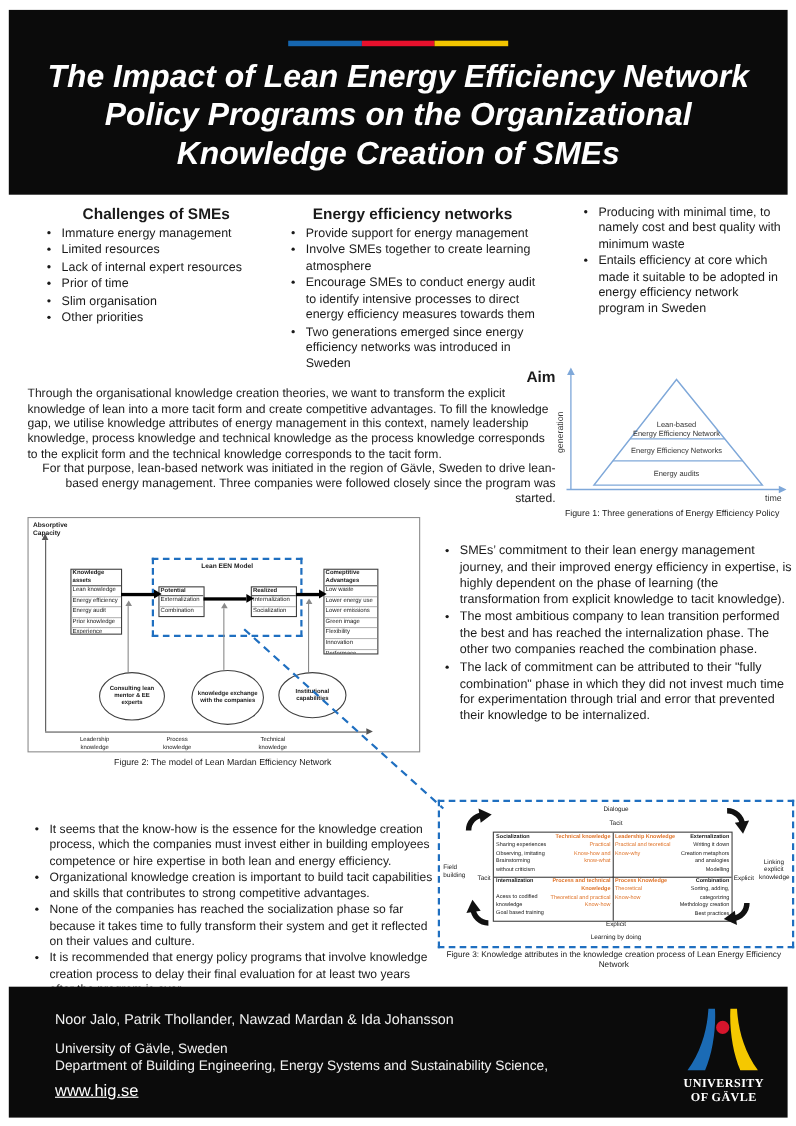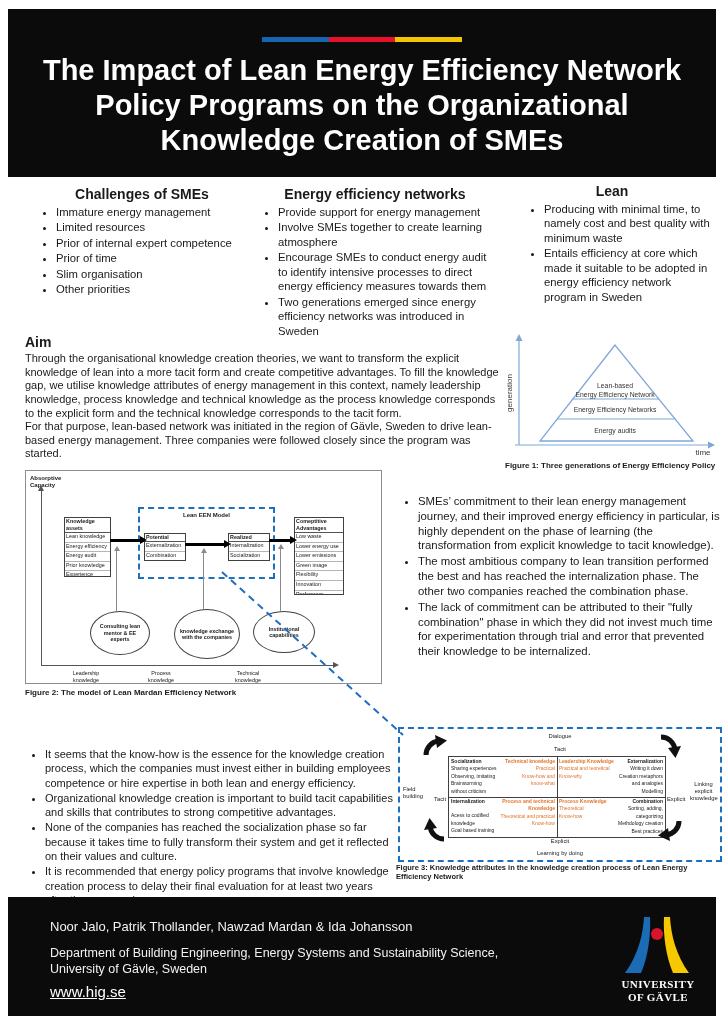--- a/index.html
+++ b/index.html
@@ -5,31 +5,31 @@
   html,body{margin:0;padding:0;}
   body{width:724px;height:1024px;position:relative;background:#fff;
        font-family:"Liberation Sans",sans-serif;color:#1a1a1a;overflow:hidden;}
   .abs{position:absolute;}
   
   .hdr{position:absolute;left:8px;top:9px;width:708px;height:168px;background:#0b0b0b;}
   .stripe{position:absolute;left:254px;top:28px;width:200px;height:5px;display:flex;}
   .stripe span{flex:1;height:100%;}
   .s-blue{background:#1666AF;} .s-red{background:#E8112D;} .s-yellow{background:#F2C500;}
   .title{position:absolute;left:24px;right:24px;top:44px;text-align:center;color:#fff;
-         font-size:29px;font-weight:bold;line-height:1.2;}
+         font-size:29px;font-weight:bold;line-height:1.2;font-style:italic;}
   
   .col-heading{font-weight:bold;font-size:14px;text-align:center;margin:0 0 2px;}
   .bullets{margin:3px 0 0;padding-left:28px;font-size:11.3px;line-height:1.28;}
   .bullets li{margin:0 0 1px;}
   .bullets2{padding-left:26px;}
   
-  .aim-h{font-weight:bold;font-size:14px;margin:0;}
+  .aim-h{font-weight:bold;font-size:14px;margin:0;text-align:right;}
   .aim-p{font-size:11px;line-height:1.24;margin:2px 0 0;}
   
-  .figcap{font-size:8px;color:#1a1a1a;font-weight:bold;}
+  .figcap{font-size:8px;text-align:center;color:#1a1a1a;}
   
   .f2wrap{position:absolute;left:25px;top:470px;width:355px;height:212px;
           border:1px solid #8c8c8c;background:#fff;}
   .f2small{font-size:5.4px;line-height:1.2;}
   .f2box{position:absolute;border:1px solid #404040;background:#fff;font-size:5.4px;line-height:1.3;overflow:hidden;}
   .f2box .hd{font-weight:bold;border-bottom:1px solid #555;padding:0 1px;}
   .f2box .it{border-bottom:1px solid #b5b5b5;padding:0 1px;height:8.6px;}
   .f2box .it:last-child{border-bottom:none;}
   .een{position:absolute;left:112px;top:36px;width:133px;height:68px;border:2px dashed #1F6FC0;}
   .een-title{position:absolute;left:0;right:0;top:3px;text-align:center;font-weight:bold;font-size:6px;}
@@ -84,49 +84,48 @@
     <span>Policy Programs on the Organizational</span><br>
     <span>Knowledge Creation of SMEs</span>
   </h1>
 </div>
 
 <div class="abs" style="left:28px;top:186px;width:228px;">
   <p class="col-heading">Challenges of SMEs</p>
   <ul class="bullets">
     <li>Immature energy management</li>
     <li>Limited resources</li>
-    <li>Prior of internal expert competence</li>
+    <li>Lack of internal expert resources</li>
     <li>Prior of time</li>
     <li>Slim organisation</li>
     <li>Other priorities</li>
   </ul>
 </div>
 
 <div class="abs" style="left:252px;top:186px;width:246px;">
   <p class="col-heading">Energy efficiency networks</p>
   <ul class="bullets bullets2">
     <li>Provide support for energy management</li>
     <li>Involve SMEs together to create learning atmosphere</li>
     <li>Encourage SMEs to conduct energy audit to identify intensive processes to direct energy efficiency measures towards them</li>
     <li>Two generations emerged since energy efficiency networks was introduced in Sweden</li>
   </ul>
 </div>
 
 <div class="abs" style="left:512px;top:183px;width:200px;">
-  <p class="col-heading">Lean</p>
   <ul class="bullets" style="padding-left:32px;">
     <li>Producing with minimal time, to namely cost and best quality with minimum waste</li>
     <li>Entails efficiency at core which made it suitable to be adopted in energy efficiency network program in Sweden</li>
   </ul>
 </div>
 
 <div class="abs" style="left:25px;top:334px;width:480px;">
   <p class="aim-h">Aim</p>
   <p class="aim-p">Through the organisational knowledge creation theories, we want to transform the explicit knowledge of lean into a more tacit form and create competitive advantages. To fill the knowledge gap, we utilise knowledge attributes of energy management in this context, namely leadership knowledge, process knowledge and technical knowledge as the process knowledge corresponds to the explicit form and the technical knowledge corresponds to the tacit form.</p>
-  <p class="aim-p" style="margin-top:0;">For that purpose, lean-based network was initiated in the region of Gävle, Sweden to drive lean-based energy management. Three companies were followed closely since the program was started.</p>
+  <p class="aim-p" style="margin-top:0;text-align:right;">For that purpose, lean-based network was initiated in the region of Gävle, Sweden to drive lean-based energy management. Three companies were followed closely since the program was started.</p>
 </div>
 
 <div class="abs" style="left:505px;top:333px;width:212px;">
   <svg width="212" height="124" viewBox="0 0 212 124">
     <line x1="14" y1="6" x2="14" y2="112" stroke="#7FA8D9" stroke-width="1.2"></line>
     <polygon points="14,1 10.5,8 17.5,8" fill="#7FA8D9"></polygon>
     <line x1="10" y1="112" x2="205" y2="112" stroke="#7FA8D9" stroke-width="1.2"></line>
     <polygon points="210,112 203,108.5 203,115.5" fill="#7FA8D9"></polygon>
     <text x="7" y="60" transform="rotate(-90 7 60)" text-anchor="middle" font-size="8" fill="#3a3a3a">generation</text>
     <text x="198" y="122" text-anchor="middle" font-size="8" fill="#3a3a3a">time</text>
@@ -205,21 +204,21 @@
   </div>
   <div class="f2xlab" style="left:187px;top:199px;">
     <div>Technical</div>
     <div>knowledge</div>
   </div>
 </div>
 <div class="abs figcap" style="left:25px;top:688px;width:355px;">Figure 2: The model of Lean Mardan Efficiency Network</div>
 
 <div class="abs" style="left:398px;top:491px;width:322px;">
   <ul class="bullets" style="padding-left:20px;font-size:11.4px;line-height:1.3;">
-    <li>SMEs’ commitment to their lean energy management journey, and their improved energy efficiency in particular, is highly dependent on the phase of learning (the transformation from explicit knowledge to tacit knowledge).</li>
+    <li>SMEs’ commitment to their lean energy management journey, and their improved energy efficiency in expertise, is highly dependent on the phase of learning (the transformation from explicit knowledge to tacit knowledge).</li>
     <li>The most ambitious company to lean transition performed the best and has reached the internalization phase. The other two companies reached the combination phase.</li>
     <li>The lack of commitment can be attributed to their "fully combination" phase in which they did not invest much time for experimentation through trial and error that prevented their knowledge to be internalized.</li>
   </ul>
 </div>
 
 <div class="abs" style="left:25px;top:712px;width:368px;">
   <ul class="bullets" style="padding-left:20px;font-size:11px;line-height:1.3;margin-top:35px;">
     <li>It seems that the know-how is the essence for the knowledge creation process, which the companies must invest either in building employees competence or hire expertise in both lean and  energy efficiency.</li>
     <li>Organizational knowledge creation is important to build tacit capabilities and skills that contributes to strong competitive advantages.</li>
     <li>None of the companies has reached the socialization phase so far because it takes time to fully transform their system and get it reflected on their values and culture.</li>
@@ -317,22 +316,22 @@
 </div>
 <div class="abs figcap" style="left:396px;top:863px;width:324px;font-size:7.5px;">Figure 3: Knowledge attributes in the knowledge creation process of Lean Energy Efficiency Network</div>
 
 <svg class="overlay">
   <line x1="222" y1="572" x2="403" y2="735" stroke="#1F6FC0" stroke-width="2" stroke-dasharray="7,5"></line>
 </svg>
 
 <div class="ftr">
   <div class="ftr-authors">Noor Jalo, Patrik Thollander, Nawzad Mardan &amp; Ida Johansson</div>
   <div class="ftr-dept">
+    <div>University of Gävle, Sweden</div>
     <div>Department of Building Engineering, Energy Systems and Sustainability Science,</div>
-    <div>University of Gävle, Sweden</div>
   </div>
   <a class="ftr-site" href="#">www.hig.se</a>
   <svg class="logo" viewBox="0 0 88 92">
     <path d="M30,4 C29,22 24,42 11,60 L27,60 C34,44 37,22 36,4 Z" fill="#1B6BB5"></path>
     <path d="M50,4 C49,22 52,44 59,60 L75,60 C62,42 57,22 56,4 Z" fill="#F5C800"></path>
     <circle cx="43" cy="21" r="6" fill="#D6152C"></circle>
     <text x="44" y="75" text-anchor="middle" font-size="11" font-weight="bold" fill="#fff" font-family="Liberation Serif, serif" letter-spacing="0.4">UNIVERSITY</text>
     <text x="44" y="88" text-anchor="middle" font-size="11" font-weight="bold" fill="#fff" font-family="Liberation Serif, serif" letter-spacing="0.4">OF GÄVLE</text>
   </svg>
 </div>

